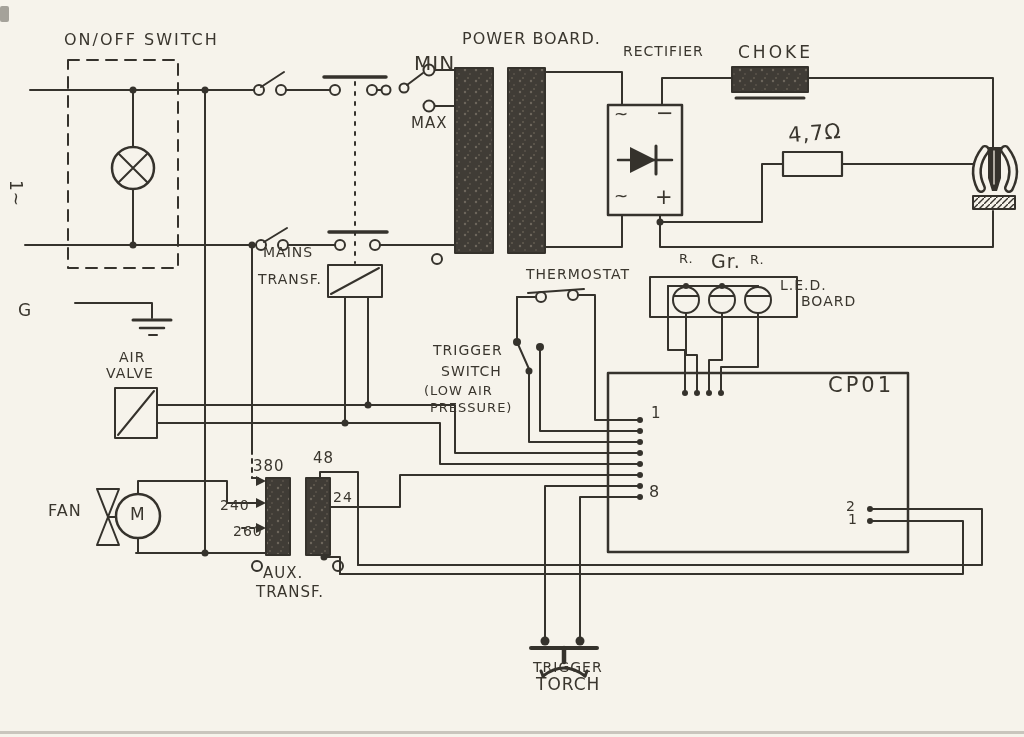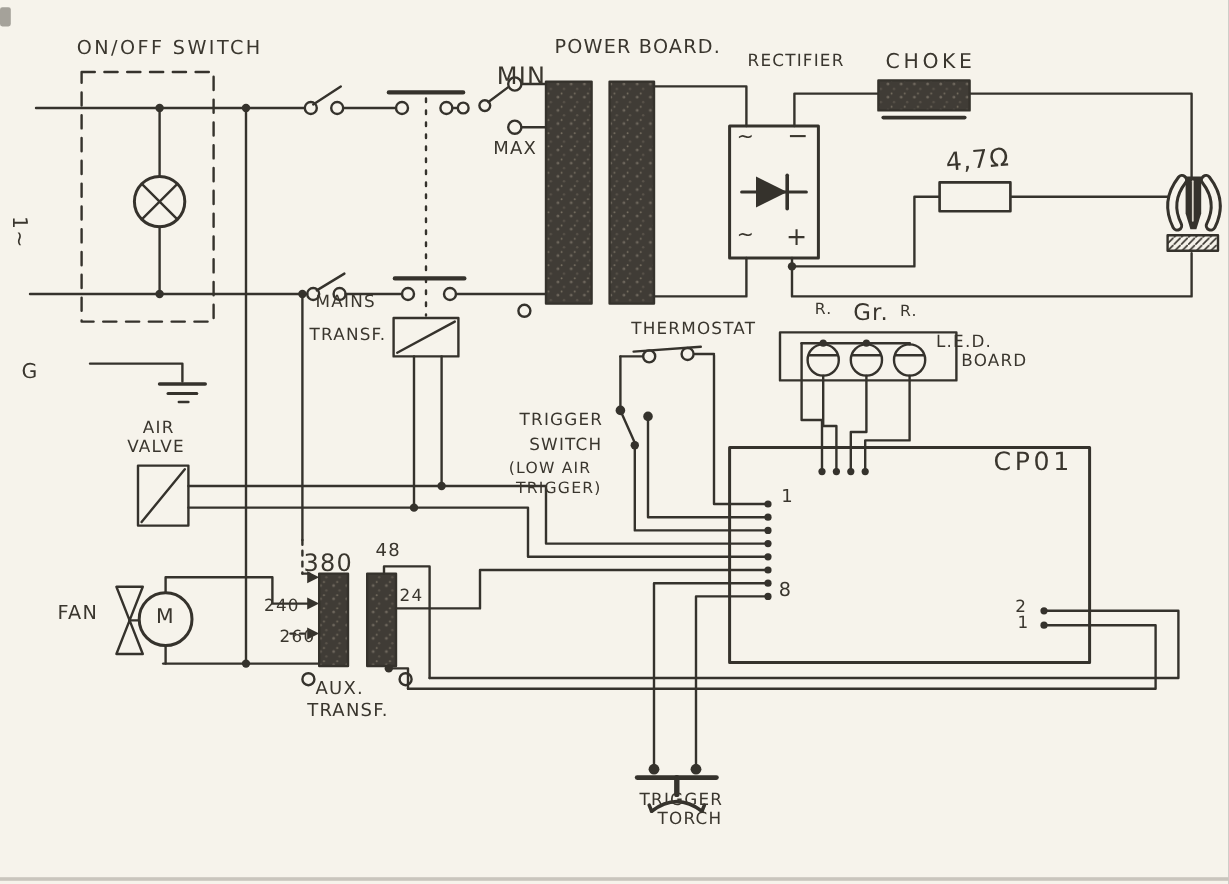--- a/index.html
+++ b/index.html
@@ -262,36 +262,36 @@
 <div class="lbl" style="left:18px;top:302px;font-size:17px">G</div>
 <div class="lbl" style="left:526px;top:267px;font-size:14px">THERMOSTAT</div>
 <div class="lbl" style="left:679px;top:252px;font-size:13px">R.</div>
 <div class="lbl" style="left:711px;top:252px;font-size:19px">Gr.</div>
 <div class="lbl" style="left:750px;top:253px;font-size:13px">R.</div>
 <div class="lbl" style="left:780px;top:278px;font-size:14px">L.E.D.</div>
 <div class="lbl" style="left:801px;top:294px;font-size:14px">BOARD</div>
 <div class="lbl" style="left:433px;top:343px;font-size:14px">TRIGGER</div>
 <div class="lbl" style="left:441px;top:364px;font-size:14px">SWITCH</div>
 <div class="lbl" style="left:424px;top:384px;font-size:13px">(LOW AIR</div>
-<div class="lbl" style="left:430px;top:401px;font-size:13px">TRIGGER)</div>
+<div class="lbl" style="left:430px;top:401px;font-size:13px">PRESSURE)</div>
 <div class="lbl" style="left:119px;top:350px;font-size:14px">AIR</div>
 <div class="lbl" style="left:106px;top:366px;font-size:14px">VALVE</div>
 <div class="lbl" style="left:48px;top:503px;font-size:16px">FAN</div>
 <div class="lbl" style="left:130px;top:506px;font-size:17px">M</div>
-<div class="lbl" style="left:253px;top:459px;font-size:20px">380</div>
+<div class="lbl" style="left:253px;top:459px;font-size:15px">380</div>
 <div class="lbl" style="left:220px;top:498px;font-size:14px">240</div>
 <div class="lbl" style="left:233px;top:524px;font-size:14px">260</div>
 <div class="lbl" style="left:313px;top:451px;font-size:15px">48</div>
 <div class="lbl" style="left:333px;top:490px;font-size:14px">24</div>
 <div class="lbl" style="left:263px;top:566px;font-size:15px">AUX.</div>
 <div class="lbl" style="left:256px;top:585px;font-size:15px">TRANSF.</div>
 <div class="lbl" style="left:828px;top:374px;font-size:21px;letter-spacing:3px">CP01</div>
 <div class="lbl" style="left:651px;top:406px;font-size:15px">1</div>
 <div class="lbl" style="left:649px;top:484px;font-size:16px">8</div>
 <div class="lbl" style="left:846px;top:499px;font-size:14px">2</div>
 <div class="lbl" style="left:848px;top:512px;font-size:14px">1</div>
-<div class="lbl" style="left:548px;top:676px;font-size:14px">TORCH</div>
+<div class="lbl" style="left:536px;top:676px;font-size:17px">TORCH</div>
 <div class="lbl" style="left:533px;top:660px;font-size:14px">TRIGGER</div>
 
 <div class="smudge"></div>
 <div class="scanline"></div>
 
 </div>
 
 </body></html>

